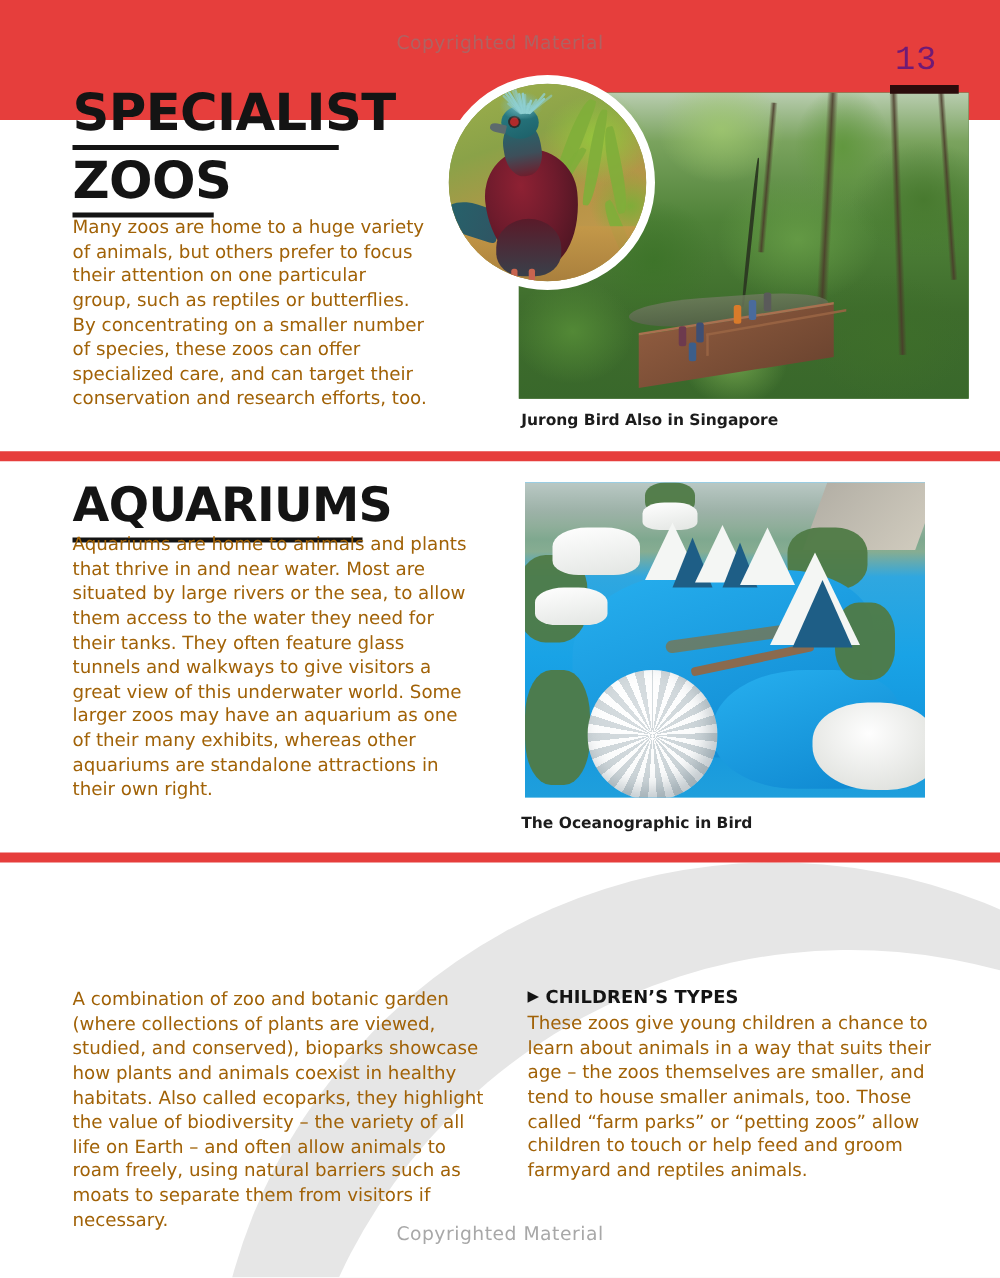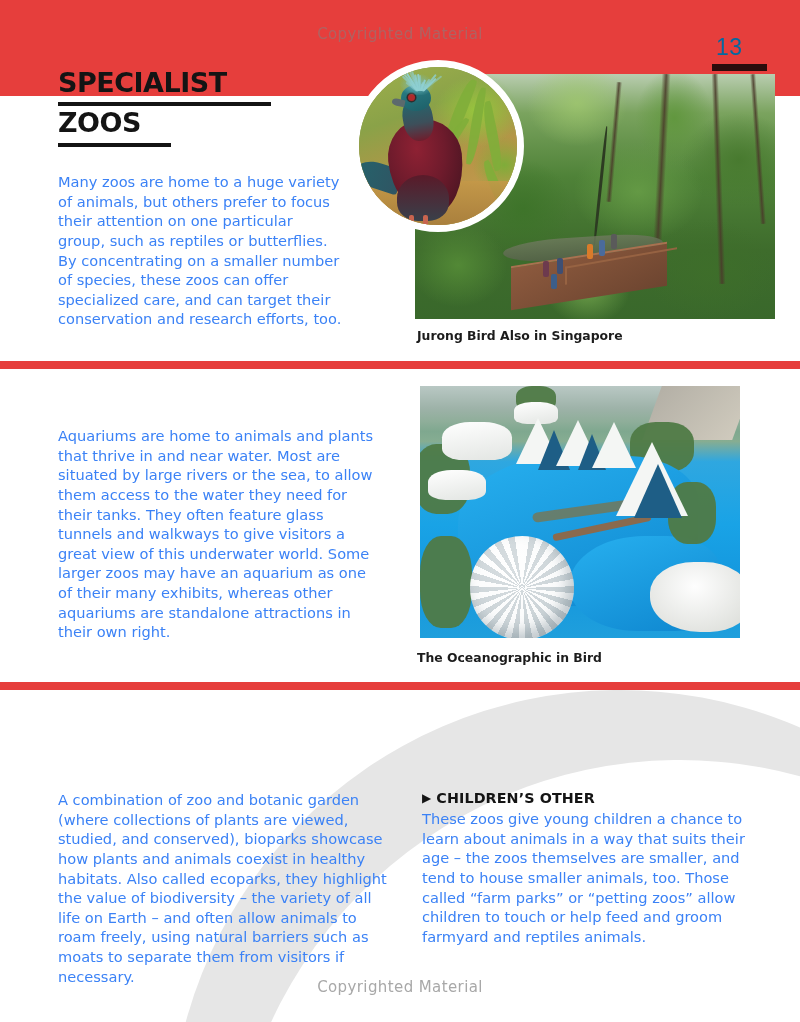--- a/index.html
+++ b/index.html
@@ -69,23 +69,23 @@
   
   .page-num-wrap {
     position: absolute;
     right: 28px;
     top: 36px;
     z-index: 6;
     text-align: left;
     width: 60px;
   }
   .page-num {
-    font-family: Liberation Sans, sans-serif;
-    font-size: 23px;
-    color: #0369a1;
+    font-family: Liberation Mono, monospace;
+    font-size: 27px;
+    color: #701a75;
     line-height: 1;
     letter-spacing: 0.5px;
     padding-left: 4px;
   }
   .page-num-bar {
     margin-top: 5px;
     width: 55px;
     height: 7px;
     background: #2b0c0c;
   }
@@ -114,40 +114,40 @@
   }
   .title-line {
     font-family: "DejaVu Sans", sans-serif;
     font-weight: bold;
     font-size: 40px;
     letter-spacing: -0.5px;
     color: #141414;
     line-height: 0.98;
     display: block;
   }
-  .title-line.lg { font-size: 27px; }
+  .title-line.lg { font-size: 41px; }
   .ul-long {
     height: 4px;
     background: #141414;
     width: 213px;
     margin-top: 6px;
     margin-bottom: 4px;
   }
   .ul-short {
     height: 4px;
     background: #141414;
     width: 113px;
     margin-top: 6px;
   }
 
   .body-copy {
     font-family: "DejaVu Sans", sans-serif;
     font-size: 14.6px;
     line-height: 1.345;
-    color: #3b82f6;
+    color: #a16207;
   }
 
   .sec1-copy {
     position: absolute;
     left: 58px;
     top: 172px;
     width: 284px;
     z-index: 5;
   }
 
@@ -606,20 +606,24 @@
     <div class="bird-legs">
       <div class="leg" style="left:6px;top:0;"></div>
       <div class="leg" style="left:20px;top:0;"></div>
       <div class="foot" style="left:0px;top:12px;"></div>
       <div class="foot" style="left:15px;top:12px;"></div>
     </div>
   </div>
 
   <div class="caption cap1">Jurong Bird Also in Singapore</div>
 
+  <div class="sec2-title">
+    <span class="title-line">AQUARIUMS</span>
+    <div class="ul-aq"></div>
+  </div>
 
   <div class="sec2-copy body-copy">Aquariums are home to animals and plants that thrive in and near water. Most are situated by large rivers or the sea, to allow them access to the water they need for their tanks. They often feature glass tunnels and walkways to give visitors a great view of this underwater world. Some larger zoos may have an aquarium as one of their many exhibits, whereas other aquariums are standalone attractions in their own right.</div>
 
   <div class="photo2">
     <div class="aerial"></div>
     <div class="road"></div>
     <div class="green-patch gp5"></div>
     <div class="green-patch gp3"></div>
     <div class="water-pool wp1"></div>
     <div class="water-pool wp2"></div>
@@ -644,18 +648,18 @@
 
   <div class="caption cap2">The Oceanographic in Bird</div>
 
 
   <div class="subcol subcol-left">
     <div class="body-copy">A combination of zoo and botanic garden (where collections of plants are viewed, studied, and conserved), bioparks showcase how plants and animals coexist in healthy habitats. Also called ecoparks, they highlight the value of biodiversity – the variety of all life on Earth – and often allow animals to roam freely, using natural barriers such as moats to separate them from visitors if necessary.</div>
   </div>
 
   <div class="subcol subcol-right">
     <div class="subhead">
-      <span class="tri">▶</span><span>CHILDREN’S OTHER</span>
+      <span class="tri">▶</span><span>CHILDREN’S TYPES</span>
     </div>
     <div class="body-copy">These zoos give young children a chance to learn about animals in a way that suits their age – the zoos themselves are smaller, and tend to house smaller animals, too. Those called “farm parks” or “petting zoos” allow children to touch or help feed and groom farmyard and reptiles animals.</div>
   </div>
 
 </div>
 
 </body></html>

